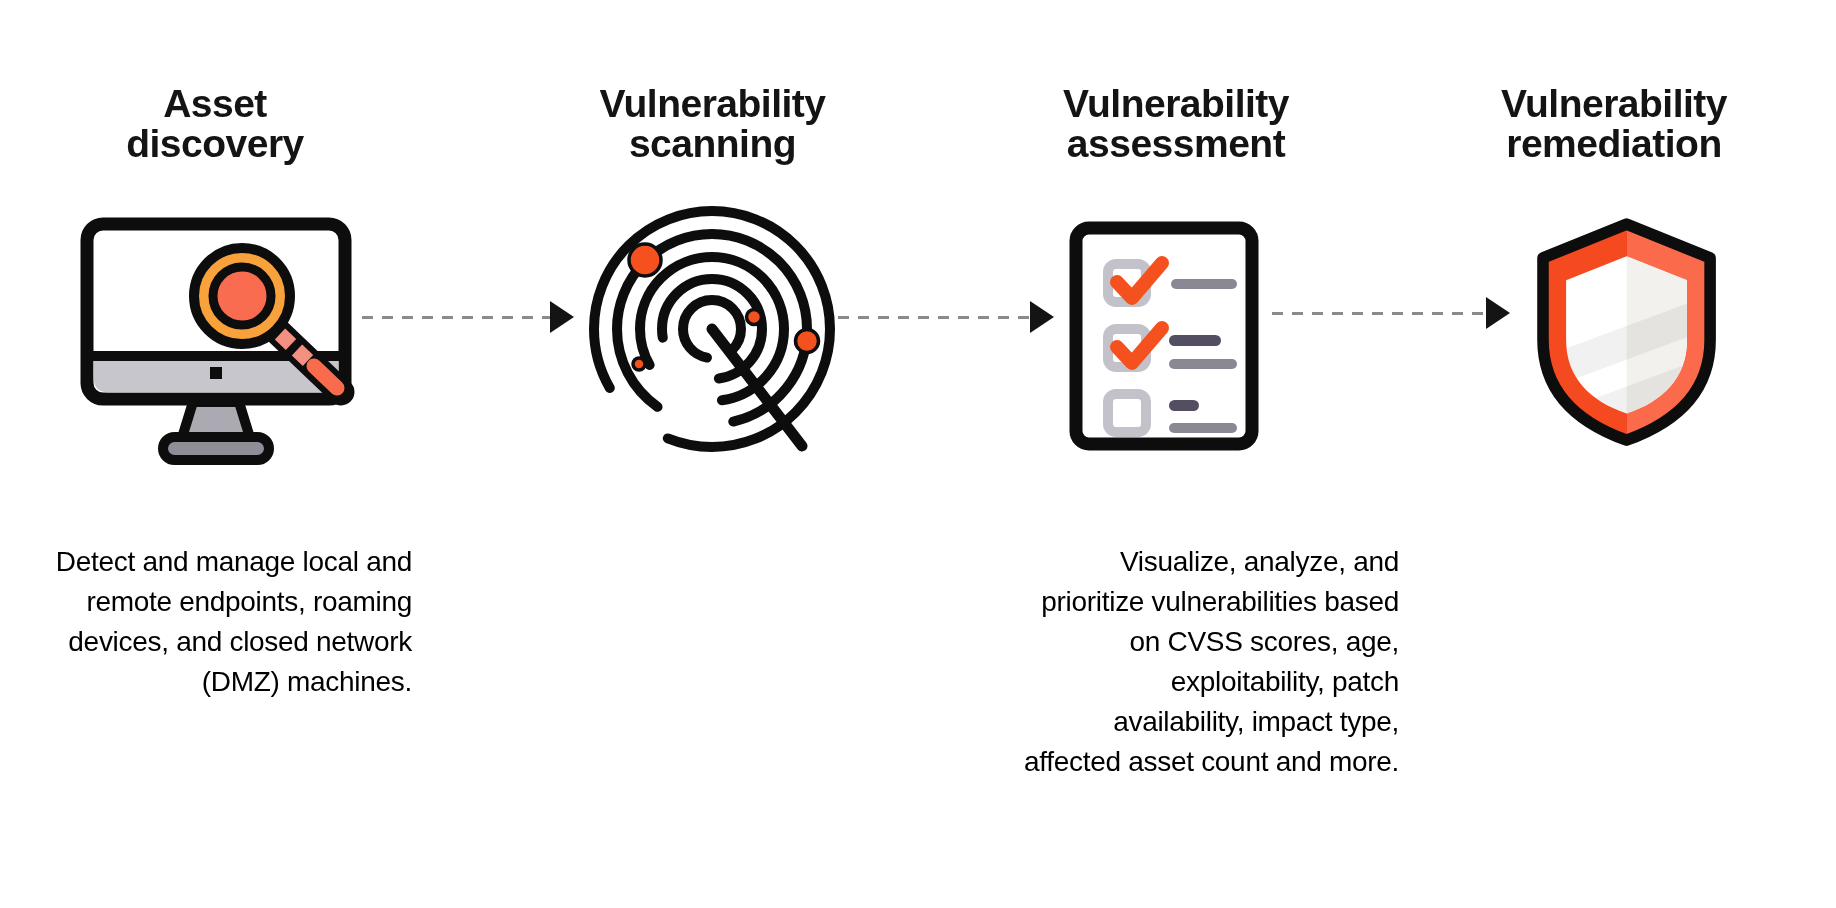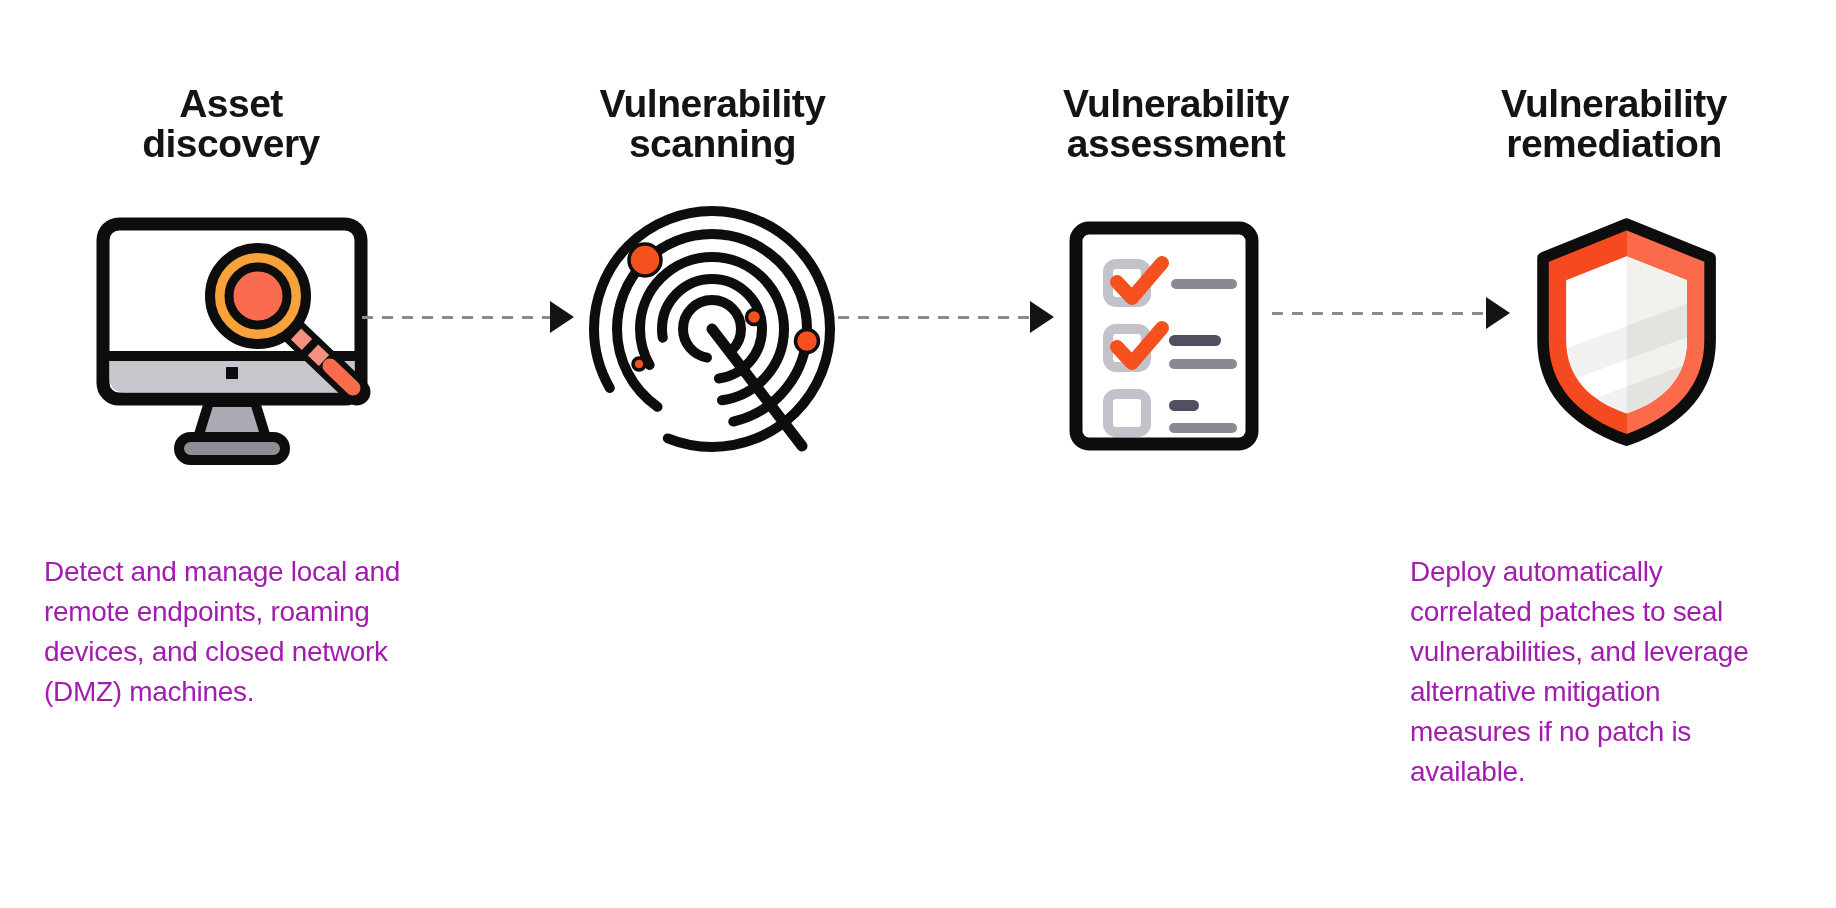--- a/index.html
+++ b/index.html
@@ -13,25 +13,25 @@
   .step{position:absolute;top:70px;height:820px;}
   .step-title{
     margin:0;padding-top:14px;
     text-align:center;
     font-size:39px;line-height:40px;font-weight:700;
     letter-spacing:-0.5px;
     color:#141414;
   }
   .icon-wrap{position:absolute;}
   .step-desc{
-    position:absolute;top:464px;left:0;right:0;margin:18px;
-    text-align:left;
+    position:absolute;top:464px;left:0;right:0;margin:8px;
+    text-align:right;
     font-size:28px;line-height:40px;font-weight:400;
     letter-spacing:-0.3px;
-    color:#a21caf;
+    color:#000000;
   }
   .connector{
     position:absolute;top:301px;height:32px;
     display:flex;align-items:center;
   }
   .dash{
     flex:1;height:3px;
     background:repeating-linear-gradient(90deg,#8a8a8a 0 11px,transparent 11px 20px);
   }
   .head{
@@ -39,21 +39,21 @@
     border-top:16px solid transparent;
     border-bottom:16px solid transparent;
     border-left:24px solid #141414;
   }
 </style>
 </head>
 <body>
 
 <div class="canvas">
 
-  <section class="step" style="left:26px;width:410px;">
+  <section class="step" style="left:10px;width:410px;">
     <h2 class="step-title">Asset<br>discovery</h2>
     <div class="icon-wrap" style="left:69px;top:146px;">
       <svg width="300" height="252" viewBox="0 0 300 252">
 
         <polygon points="114,186 160,186 172,225 102,225" fill="#abaab2" stroke="#0d0d0d" stroke-width="10" stroke-linejoin="round"></polygon>
         <rect x="84" y="221" width="106" height="23" rx="11.5" fill="#8f8e97" stroke="#0d0d0d" stroke-width="10"></rect>
 
         <rect x="8" y="8" width="258" height="175" rx="16" fill="#ffffff" stroke="#0d0d0d" stroke-width="13"></rect>
         <path d="M14.5,140 H259.5 V161 Q259.5,176.5 244,176.5 H30 Q14.5,176.5 14.5,161 Z" fill="#c7c6cc"></path>
         <line x1="4" y1="140" x2="270" y2="140" stroke="#0d0d0d" stroke-width="10"></line>
@@ -108,20 +108,21 @@
         <rect x="39" y="108" width="38" height="38" rx="8" fill="#ffffff" stroke="#c3c2ca" stroke-width="10"></rect>
         <rect x="100" y="114" width="52" height="11" rx="5.5" fill="#544e63"></rect>
         <rect x="100" y="138" width="68" height="10" rx="5" fill="#8b8894"></rect>
         <path d="M48,126 L63,142 L93,107" fill="none" stroke="#f4511e" stroke-width="14" stroke-linecap="round" stroke-linejoin="round"></path>
 
         <rect x="39" y="173" width="38" height="38" rx="8" fill="#ffffff" stroke="#c3c2ca" stroke-width="10"></rect>
         <rect x="100" y="179" width="30" height="11" rx="5.5" fill="#544e63"></rect>
         <rect x="100" y="202" width="68" height="10" rx="5" fill="#8b8894"></rect>
       </svg>
     </div>
+    <p class="step-desc">Visualize, analyze, and<br>prioritize vulnerabilities based<br>on CVSS scores, age,<br>exploitability, patch<br>availability, impact type,<br>affected asset count and more.</p>
   </section>
 
   <section class="step" style="left:1392px;width:444px;">
     <h2 class="step-title">Vulnerability<br>remediation</h2>
     <div class="icon-wrap" style="left:135px;top:147px;">
       <svg width="200" height="233" viewBox="0 0 225 262">
         <defs>
           <linearGradient id="shieldOrange" x1="0" y1="0" x2="1" y2="0">
             <stop offset="0.5" stop-color="#f5491f"></stop>
             <stop offset="0.5" stop-color="#fb6b4b"></stop>
@@ -132,21 +133,20 @@
         </defs>
         <path d="M112,8 L206,46 V138 C206,196 168,231 112,251 C56,231 18,196 18,138 V46 Z" fill="url(#shieldOrange)" stroke="#0d0d0d" stroke-width="13" stroke-linejoin="round"></path>
         <path d="M112,44 L180,71 V138 C180,181 153,207 112,221 C71,207 44,181 44,138 V71 Z" fill="#ffffff"></path>
         <g clip-path="url(#innerShieldClip)">
           <rect x="112" y="30" width="100" height="210" fill="#f2f1ed"></rect>
           <polygon points="38,150 186,95 186,133 38,188" fill="rgba(0,0,0,0.055)"></polygon>
           <polygon points="38,218 186,163 186,201 38,256" fill="rgba(0,0,0,0.055)"></polygon>
         </g>
       </svg>
     </div>
-    <p class="step-desc">Deploy automatically<br>correlated patches to seal<br>vulnerabilities, and leverage<br>alternative mitigation<br>measures if no patch is<br>available.</p>
   </section>
 
   <div class="connector" style="left:362px;width:212px;">
     <div class="dash"></div>
     <div class="head"></div>
   </div>
   <div class="connector" style="left:838px;width:216px;">
     <div class="dash"></div>
     <div class="head"></div>
   </div>

